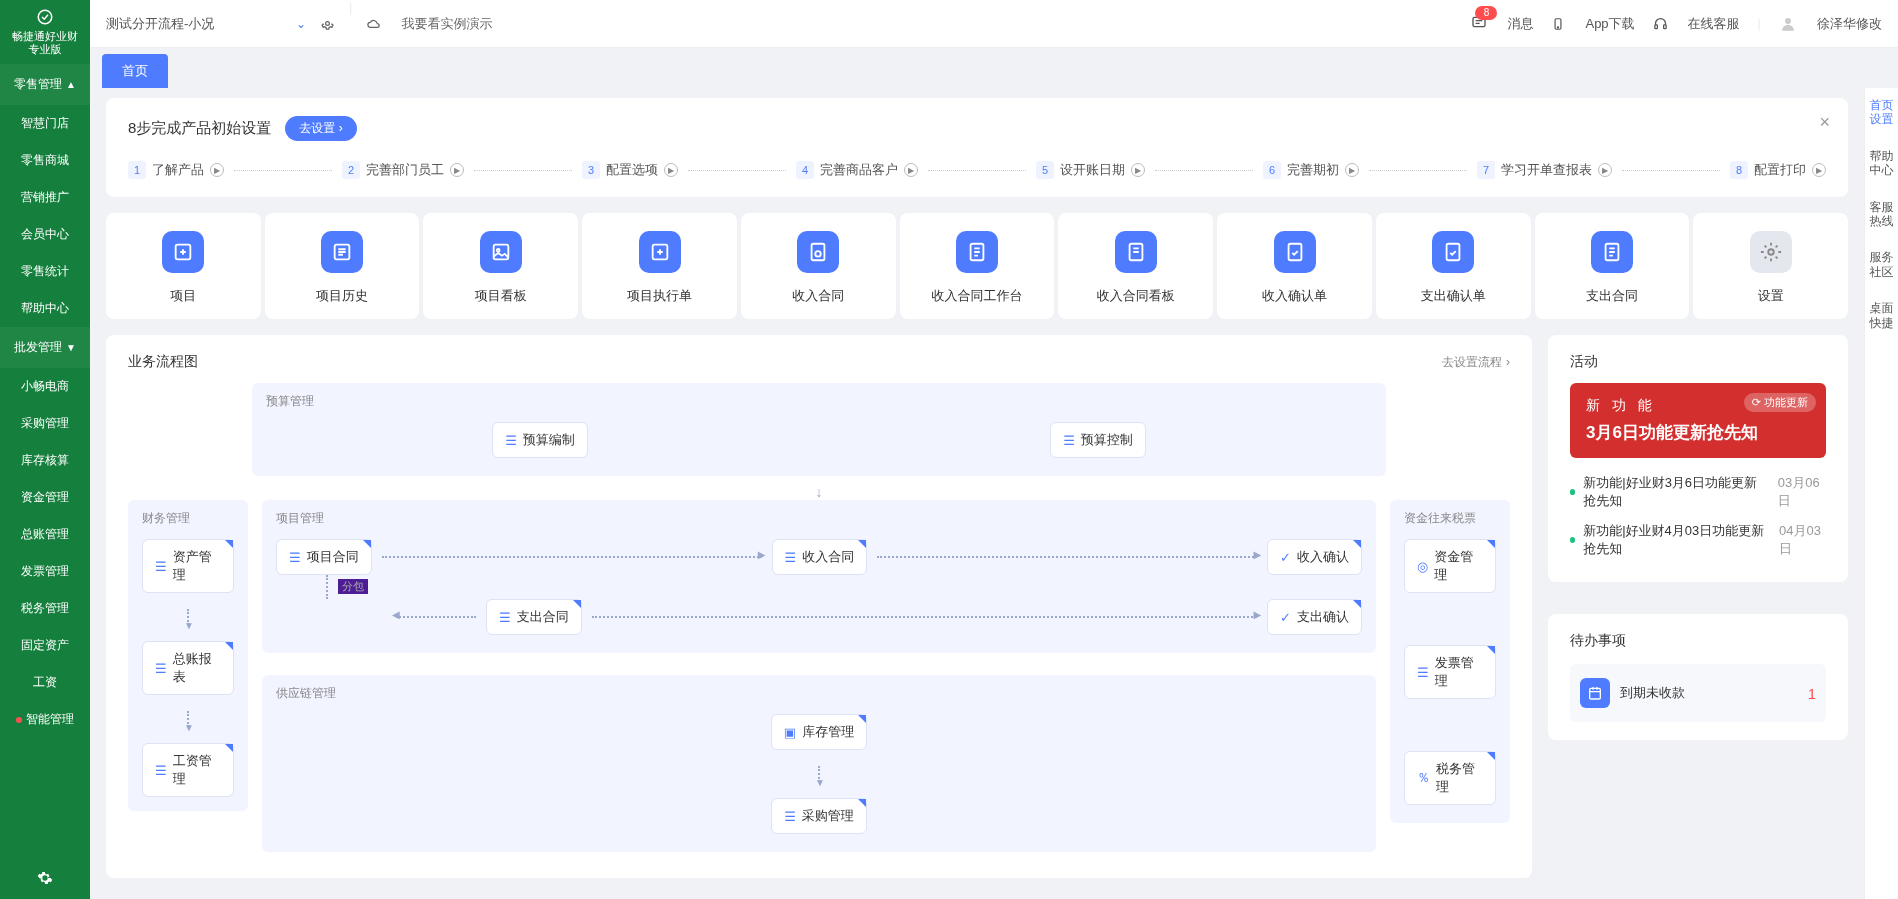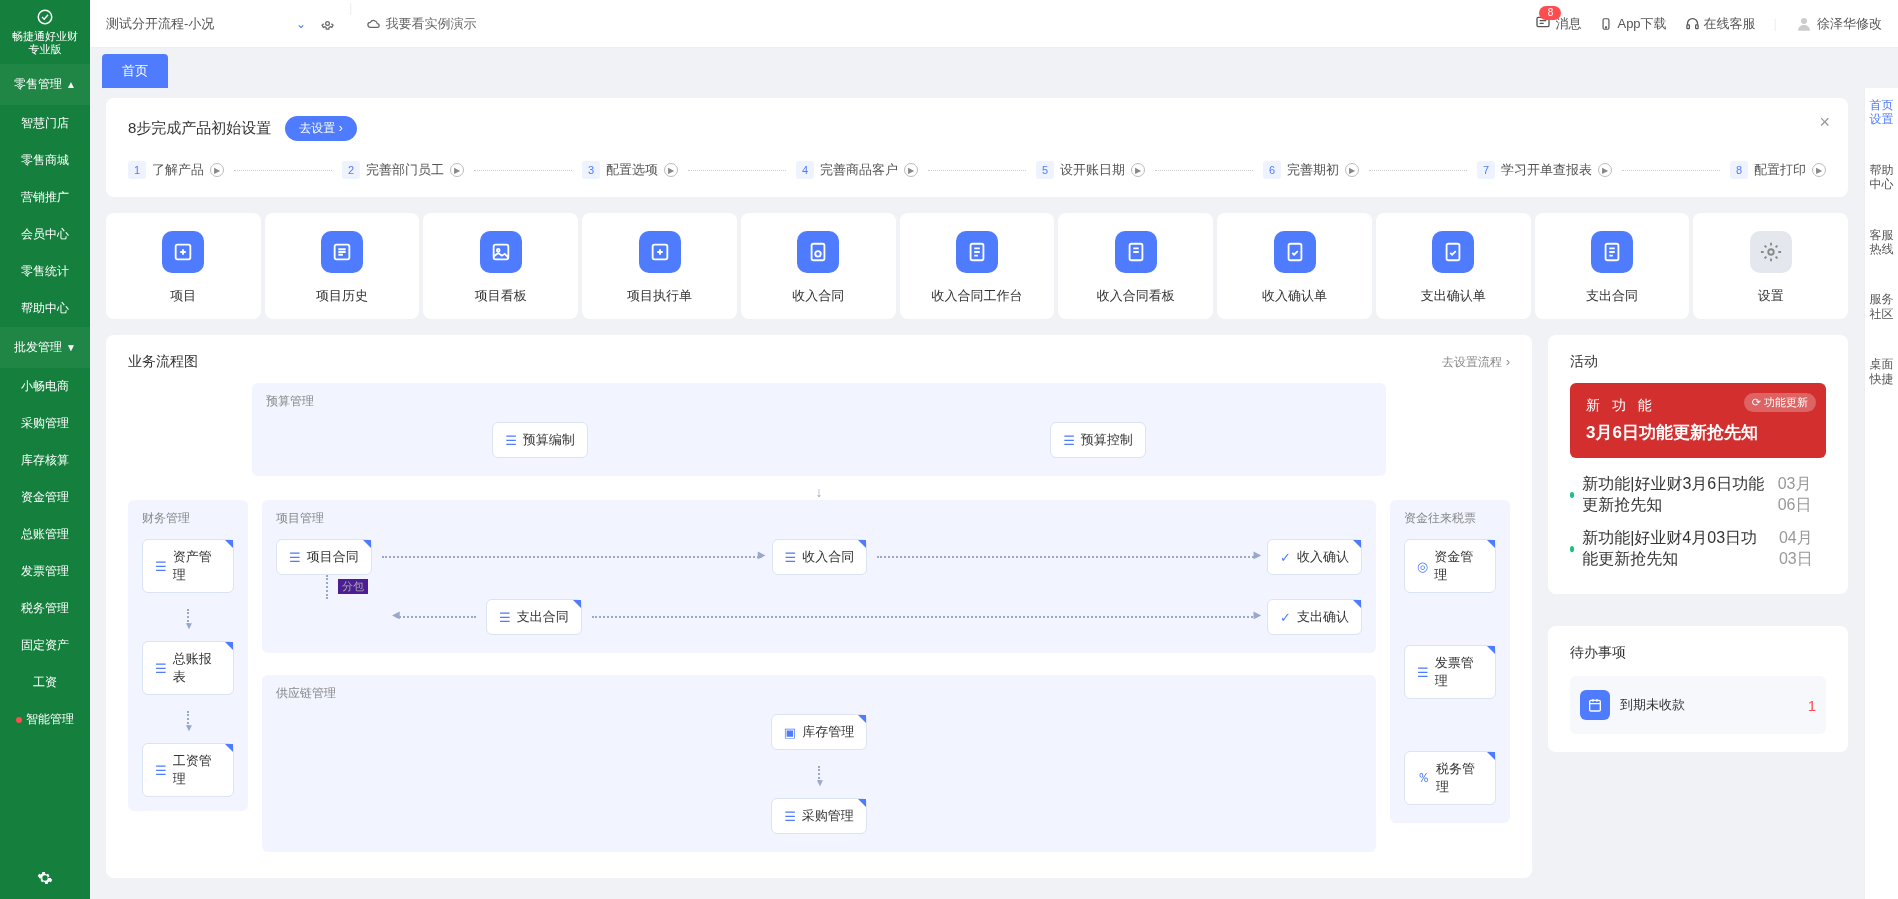--- a/index.html
+++ b/index.html
@@ -15,35 +15,35 @@
 .nav-item.group { background: rgba(255,255,255,0.05); }
 .nav-item.sub { padding: 10px 8px; }
 .nav-item .chev { font-size: 10px; }
 .nav-item .dot { width: 6px; height: 6px; border-radius: 50%; background: #ff4d4f; display: inline-block; }
 .sidebar-footer { padding: 10px; text-align: center; }
 
 
 .topbar { position: fixed; left: 90px; right: 0; top: 0; height: 48px; background: #fff; border-bottom: 1px solid #eee; display: flex; padding: 0 16px; gap: 14px; z-index: 90; font-size: 13px; }
 .topbar .project { color: #555; cursor: pointer; display: flex; align-items: center; gap: 8px; min-width: 200px; }
 .topbar .project .chev { color: #4f7cff; font-size: 12px; margin-left: auto; }
-.icon-btn { cursor: pointer; color: #666; display: inline-flex; align-items: center; gap: 4px; }
+.icon-btn { cursor: pointer; color: #666; display: inline-flex; align-items: center; gap: 20px; }
 .topbar-right { margin-left: auto; display: flex; align-items: center; gap: 18px; }
 .topbar-right .icon-btn { font-size: 13px; color: #555; }
 .badge { position: relative; }
 .badge::after { content: attr(data-count); position: absolute; top: -8px; right: -10px; background: #ff4d4f; color: #fff; font-size: 10px; border-radius: 8px; padding: 0 4px; line-height: 14px; min-width: 14px; text-align: center; }
 
 
 .tabs-row { position: fixed; left: 90px; right: 0; top: 48px; height: 40px; background: #f0f2f5; display: flex; align-items: flex-end; padding: 0 12px; z-index: 85; }
 .tab { padding: 8px 20px; background: #4f7cff; color: #fff; border-radius: 4px 4px 0 0; font-size: 13px; cursor: pointer; }
 
 
 .main { margin-left: 90px; margin-right: 34px; padding: 98px 16px 16px; }
 
 
-.right-rail { position: fixed; right: 0; top: 48px; bottom: 0; width: 34px; background: #fff; border-left: 1px solid #eee; display: flex; flex-direction: column; align-items: center; padding-top: 50px; gap: 36px; z-index: 80; }
+.right-rail { position: fixed; right: 0; top: 48px; bottom: 0; width: 34px; background: #fff; border-left: 1px solid #eee; display: flex; flex-direction: column; align-items: center; padding-top: 50px; gap: 22px; z-index: 80; }
 .right-rail .rail-item { writing-mode: vertical-rl; font-size: 12px; color: #555; cursor: pointer; text-align: center; line-height: 1.2; writing-mode: horizontal-tb; width: 28px; }
 .right-rail .rail-item.active { color: #4f7cff; }
 
 
 .card { background: #fff; border-radius: 8px; padding: 18px 22px; margin-bottom: 16px; position: relative; }
 .setup-header { display: flex; align-items: center; gap: 14px; margin-bottom: 20px; }
 .setup-title { font-size: 15px; font-weight: 500; }
 .pill-btn { background: #4f7cff; color: #fff; border: none; border-radius: 14px; padding: 4px 14px; font-size: 12px; cursor: pointer; }
 .close-x { position: absolute; right: 18px; top: 14px; font-size: 18px; color: #999; cursor: pointer; }
 .steps { display: flex; align-items: center; justify-content: space-between; gap: 4px; }
@@ -89,21 +89,21 @@
 .vconn { height: 16px; display: flex; justify-content: center; }
 .vconn span { display: inline-block; border-left: 2px dotted #9aa8cc; height: 100%; position: relative; }
 .vconn span::after { content: "▼"; position: absolute; bottom: -6px; left: -5px; font-size: 10px; color: #9aa8cc; }
 
 
 .promo { background: #d32f2f; color: #fff; border-radius: 6px; padding: 14px 16px; position: relative; overflow: hidden; }
 .promo .tag { position: absolute; top: 10px; right: 10px; background: rgba(255,255,255,0.25); border-radius: 10px; padding: 2px 8px; font-size: 11px; }
 .promo-line1 { font-size: 14px; letter-spacing: 4px; margin-bottom: 6px; }
 .promo-line2 { font-size: 24px; font-weight: bold; margin-bottom: 6px; }
 .promo-line3 { font-size: 17px; font-weight: bold; }
-.news-item { display: flex; align-items: center; gap: 8px; font-size: 16px; padding: 6px 0; }
+.news-item { display: flex; align-items: center; gap: 8px; font-size: 13px; padding: 6px 0; }
 .news-dot { width: 6px; height: 6px; border-radius: 50%; background: #19c37d; }
 .news-date { margin-left: auto; color: #999; }
 
 .todo-item { display: flex; align-items: center; gap: 10px; padding: 14px 10px; background: #f6f8fc; border-radius: 6px; }
 .todo-icon { width: 30px; height: 30px; background: #4f7cff; border-radius: 6px; display: flex; align-items: center; justify-content: center; color: #fff; }
 .todo-count { margin-left: auto; color: #ff4d4f; font-size: 15px; }
 
 .nav::-webkit-scrollbar { width: 4px; }
 .nav::-webkit-scrollbar-thumb { background: rgba(255,255,255,0.2); }
 </style>

